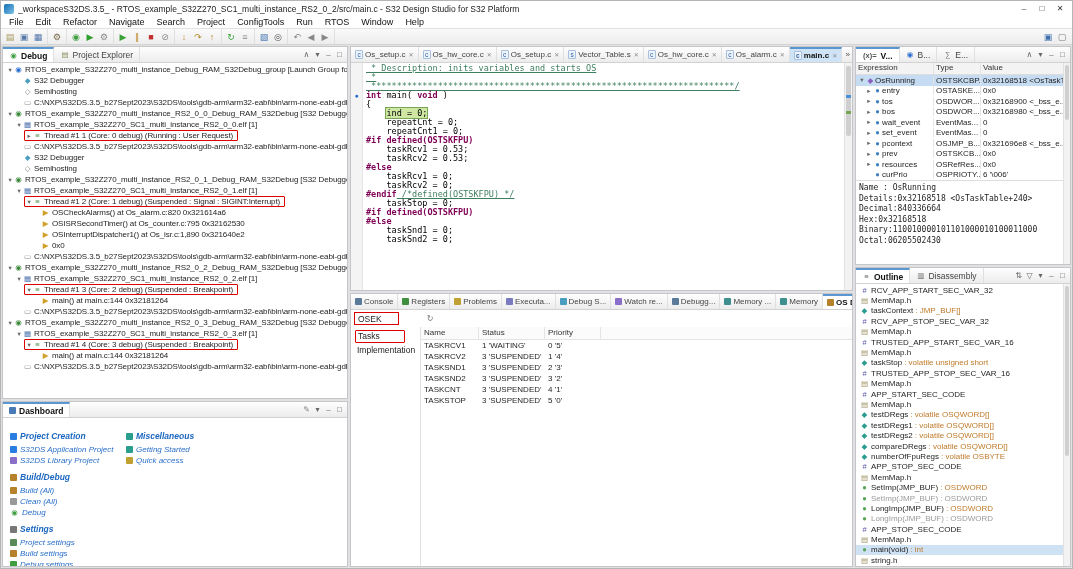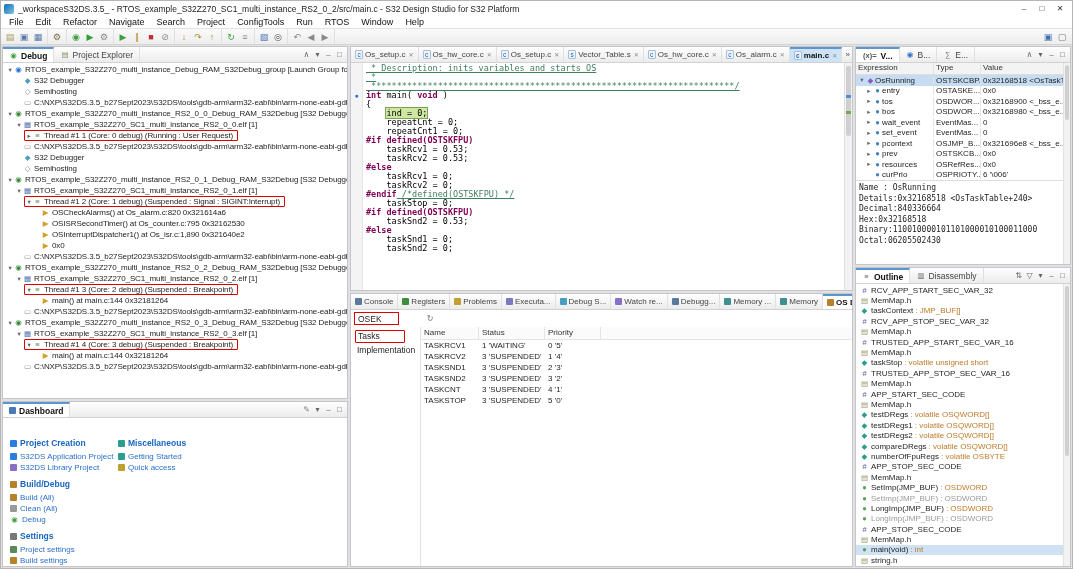--- a/index.html
+++ b/index.html
@@ -54,21 +54,21 @@
 
   
   .tree{flex:1;overflow:hidden;padding-top:1px;font-size:8px;letter-spacing:-0.1px;}
   .trow{height:11px;display:flex;align-items:center;white-space:nowrap;overflow:hidden;}
   .trow-inner{display:inline-flex;align-items:center;height:11px;padding-right:2px;}
   .red-box{border:1.5px solid #dd0000;border-radius:1px;padding-right:4px;}
   .texp{width:8px;flex:none;text-align:center;font-size:6.5px;color:#666;}
   .tlabel{padding-left:2px;}
 
   
-  .dash-body{flex:1;display:flex;padding:20px 7px;gap:8px;background:#fff;overflow:hidden;}
+  .dash-body{flex:1;display:flex;padding:13px 7px;gap:16px;background:#fff;overflow:hidden;font-style:italic;}
   .dash-col{display:flex;flex-direction:column;width:100px;flex:none;}
   .dash-section{margin-bottom:6px;}
   .dash-title{color:#1a66c0;font-weight:bold;font-size:8.5px;display:flex;align-items:center;gap:3px;margin-bottom:3px;white-space:nowrap;}
   .dash-item{color:#2a6fc9;font-size:8px;display:flex;align-items:center;gap:3px;height:11px;white-space:nowrap;}
 
   
   .code-wrap{flex:1;display:flex;min-height:0;background:#fff;}
   .gutter{width:12px;flex:none;background:#f4f4f4;border-right:1px solid #e6e6e6;}
   .gline{height:9px;text-align:center;}
   .bp{color:#2a6fd0;font-size:7px;line-height:9px;}
@@ -579,21 +579,20 @@
               <div class="cline"><span class="tok-pl">    repeatCnt1 = 0;</span></div>
               <div class="cline"><span class="tok-pp">#if defined(OSTSKFPU)</span></div>
               <div class="cline"><span class="tok-pl">    taskRcv1 = 0.53;</span></div>
               <div class="cline"><span class="tok-pl">    taskRcv2 = 0.53;</span></div>
               <div class="cline"><span class="tok-pp">#else</span></div>
               <div class="cline"><span class="tok-pl">    taskRcv1 = 0;</span></div>
               <div class="cline"><span class="tok-pl">    taskRcv2 = 0;</span></div>
               <div class="cline"><span class="tok-pp">#endif</span><span class="tok-cmt"> /*defined(OSTSKFPU) */</span></div>
               <div class="cline"><span class="tok-pl">    taskStop = 0;</span></div>
               <div class="cline"><span class="tok-pp">#if defined(OSTSKFPU)</span></div>
-              <div class="cline"><span class="tok-pl">    taskSnd2 = 0.53;</span></div>
               <div class="cline"><span class="tok-pp">#else</span></div>
               <div class="cline"><span class="tok-pl">    taskSnd1 = 0;</span></div>
               <div class="cline"><span class="tok-pl">    taskSnd2 = 0;</span></div>
             </div>
           <div class="ed-scroll">
             <div class="ed-thumb"></div>
             <div class="ov-mark" style="top:48px;background:#74a653"></div>
             <div class="ov-mark" style="top:32px;background:#4a90d9"></div>
           </div>
         </div>

